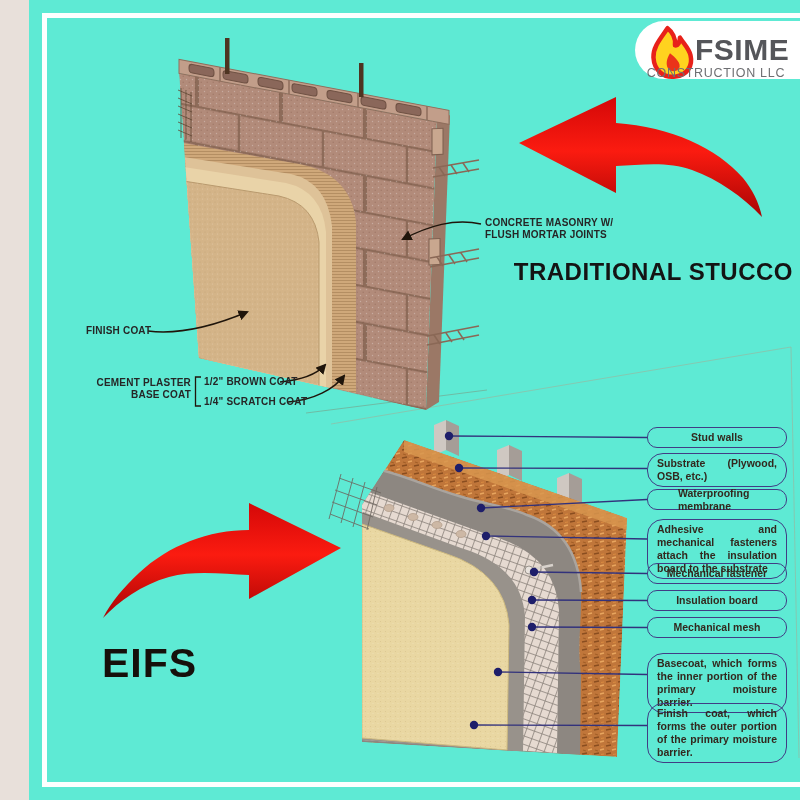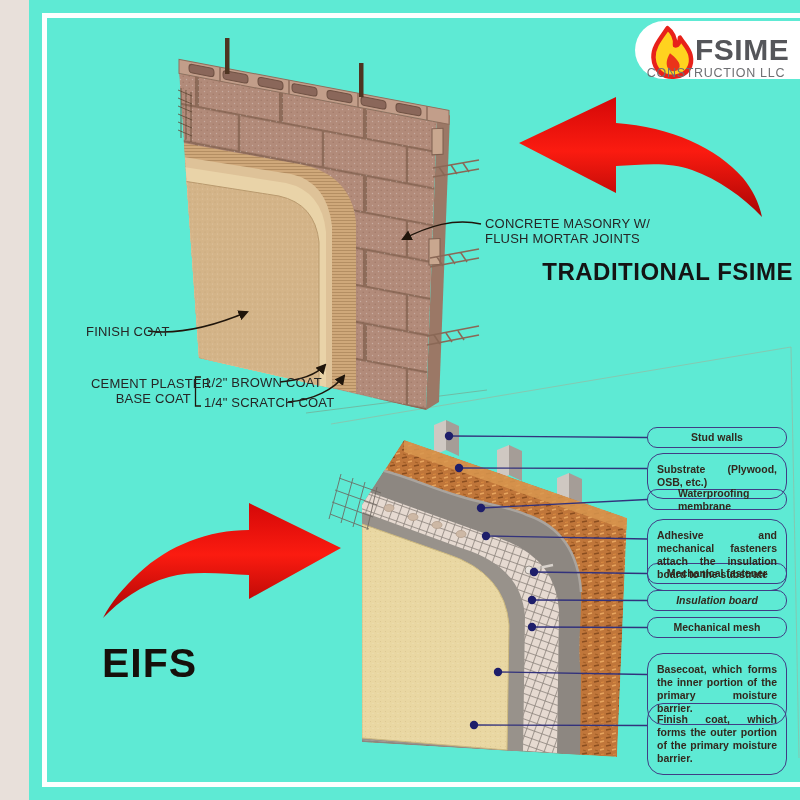--- a/index.html
+++ b/index.html
@@ -17,33 +17,33 @@
   .logo-sub{position:absolute;left:612px;top:66px;width:150px;text-align:center;
             font-size:12.5px;color:#6e6f72;letter-spacing:.7px;}
 
   
   .title-trad{position:absolute;left:478px;top:258px;width:286px;text-align:right;
               font-size:24px;font-weight:bold;letter-spacing:.5px;color:#141414;}
   .title-eifs{position:absolute;left:73px;top:640px;font-size:41px;font-weight:bold;
               letter-spacing:1px;color:#16100b;}
 
   
-  .tlabel{position:absolute;font-size:13px;color:#262626;line-height:1.15;letter-spacing:.2px;white-space:nowrap;}
+  .tlabel{position:absolute;font-size:10px;color:#262626;line-height:1.15;letter-spacing:.2px;white-space:nowrap;font-weight:bold;}
   .tl-masonry{left:456px;top:217px;}
   .tl-finish{left:57px;top:325px;}
   .tl-cement{left:62px;top:377px;width:100px;text-align:right;}
   .tl-brown{left:175px;top:376px;}
   .tl-scratch{left:175px;top:396px;}
 
   
   .callout{position:absolute;left:618px;width:140px;box-sizing:border-box;
            border:1.6px solid #413d85;color:#33281e;font-weight:bold;
            font-size:10.5px;line-height:13px;background:transparent;}
   .c-pill{height:21px;border-radius:10px;display:flex;align-items:center;justify-content:center;}
-  .c-box{border-radius:16px;padding:9px 9px;text-align:justify;}
+  .c-box{border-radius:16px;padding:3px 9px;text-align:justify;}
 </style>
 </head>
 <body>
 
 <div class="canvas">
 
   <svg class="scene" viewBox="0 0 800 800">
     <defs>
       <pattern id="speck" width="6" height="6" patternUnits="userSpaceOnUse">
         <circle cx="1.5" cy="1.5" r="0.7" fill="rgba(255,255,255,0.28)"></circle>
@@ -235,39 +235,39 @@
   <svg class="logo-flame" viewBox="0 0 50 56">
     <g transform="rotate(-8 25 28)">
       <path d="M25,3 C18,11 8,19 7,30 C6,43 14,52 26,52 C38,52 45,44 44,33 C43.5,26 39,21 36,14
                C35,19 33,22 30,21 C32,14 29,7 25,3 Z" fill="#ffd21f" stroke="#e8211a" stroke-width="4.5" stroke-linejoin="round"></path>
       <path d="M24,28 C20,33 18,38 20,43 C22,47 28,48 31,44 C34,40 29,33 24,28 Z" fill="#e8211a" opacity="0.9"></path>
     </g>
   </svg>
   <div class="logo-name">FSIME</div>
   <div class="logo-sub">CONSTRUCTION LLC</div>
 
-  <div class="title-trad">TRADITIONAL FSIME</div>
+  <div class="title-trad">TRADITIONAL STUCCO</div>
   <div class="title-eifs">EIFS</div>
 
   <div class="tlabel tl-masonry">
     <div>CONCRETE MASONRY W/</div>
     <div>FLUSH MORTAR JOINTS</div>
   </div>
   <div class="tlabel tl-finish">FINISH COAT</div>
   <div class="tlabel tl-cement">
     <div>CEMENT PLASTER</div>
     <div>BASE COAT</div>
   </div>
   <div class="tlabel tl-brown">1/2" BROWN COAT</div>
   <div class="tlabel tl-scratch">1/4" SCRATCH COAT</div>
 
   <div class="callout c-pill" style="top:427px;">Stud walls</div>
   <div class="callout c-box" style="top:453px;">Substrate (Plywood, OSB, etc.)</div>
   <div class="callout c-pill" style="top:489px;padding-left:30px;">Waterproofing membrane</div>
   <div class="callout c-pill" style="top:563px;">Mechanical fastener</div>
   <div class="callout c-box" style="top:519px;">Adhesive and mechanical fasteners attach the insulation board to the substrate</div>
-  <div class="callout c-pill" style="top:590px;font-style:italic;">Insulation board</div>
+  <div class="callout c-pill" style="top:590px;">Insulation board</div>
   <div class="callout c-pill" style="top:617px;">Mechanical mesh</div>
   <div class="callout c-box" style="top:653px;">Basecoat, which forms the inner portion of the primary moisture barrier.</div>
   <div class="callout c-box" style="top:703px;">Finish coat, which forms the outer portion of the primary moisture barrier.</div>
 
   <div class="frame"></div>
 </div>
 
 </body></html>

